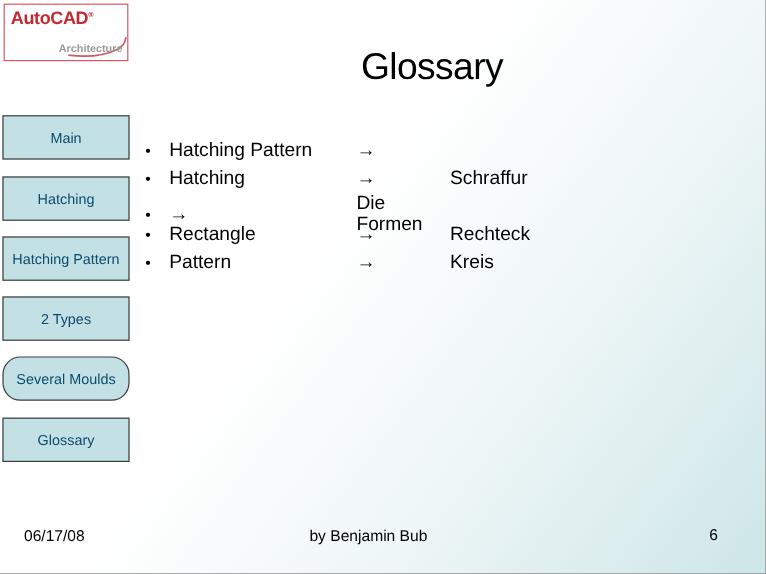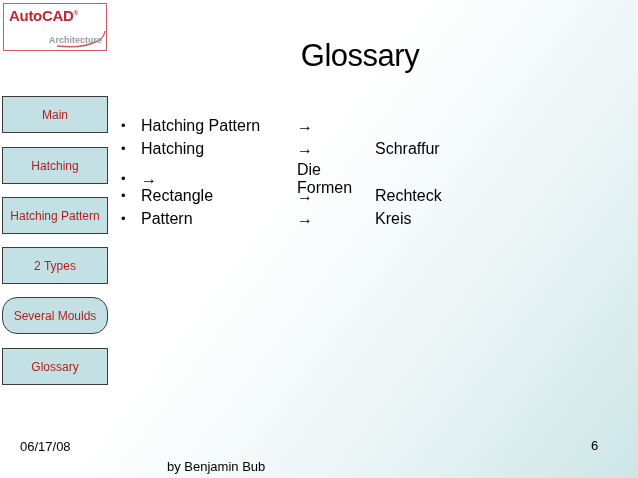--- a/index.html
+++ b/index.html
@@ -41,21 +41,21 @@
     color: #000;
   }
 
   
   .nav-btn {
     position: absolute; left: 2px; width: 106px; height: 37px;
     box-sizing: border-box;
     background: #c3e1e5;
     border: 1px solid #3c3c3c;
     font-family: "Liberation Sans", sans-serif;
-    font-size: 12px; color: #b91c1c;
+    font-size: 12px; color: #0c4a6e;
     display: flex; align-items: center; justify-content: center;
     padding: 0; cursor: pointer;
   }
   .btn-0 { top: 96px; }
   .btn-1 { top: 147px; }
   .btn-2 { top: 197px; }
   .btn-3 { top: 247px; }
   .btn-4 { top: 297px; border-radius: 15px; }
   .btn-5 { top: 348px; }
 
@@ -66,21 +66,21 @@
     grid-template-columns: 20px 156px 78px auto;
     height: 23.3px;
     align-items: center;
     font-size: 16px;
   }
   .g-bullet { font-size: 13px; line-height: 1; }
   .g-arrow  { font-size: 16px; }
 
   
   .footer-date   { position: absolute; left: 20px;  top: 439px; font-size: 13px; }
-  .footer-credit { position: absolute; left: 167px; top: 439px; width: 280px; font-size: 13px; margin-top: 20px; }
+  .footer-credit { position: absolute; left: 167px; top: 439px; width: 280px; text-align: center; font-size: 13px; }
   .footer-page   { position: absolute; left: 591px; top: 438px; font-size: 13px; }
 </style>
 </head>
 <body>
 
 <div class="slide">
 
   <div class="logo">
     <div class="logo-brand">
       <span>AutoCAD</span><sup>®</sup>

